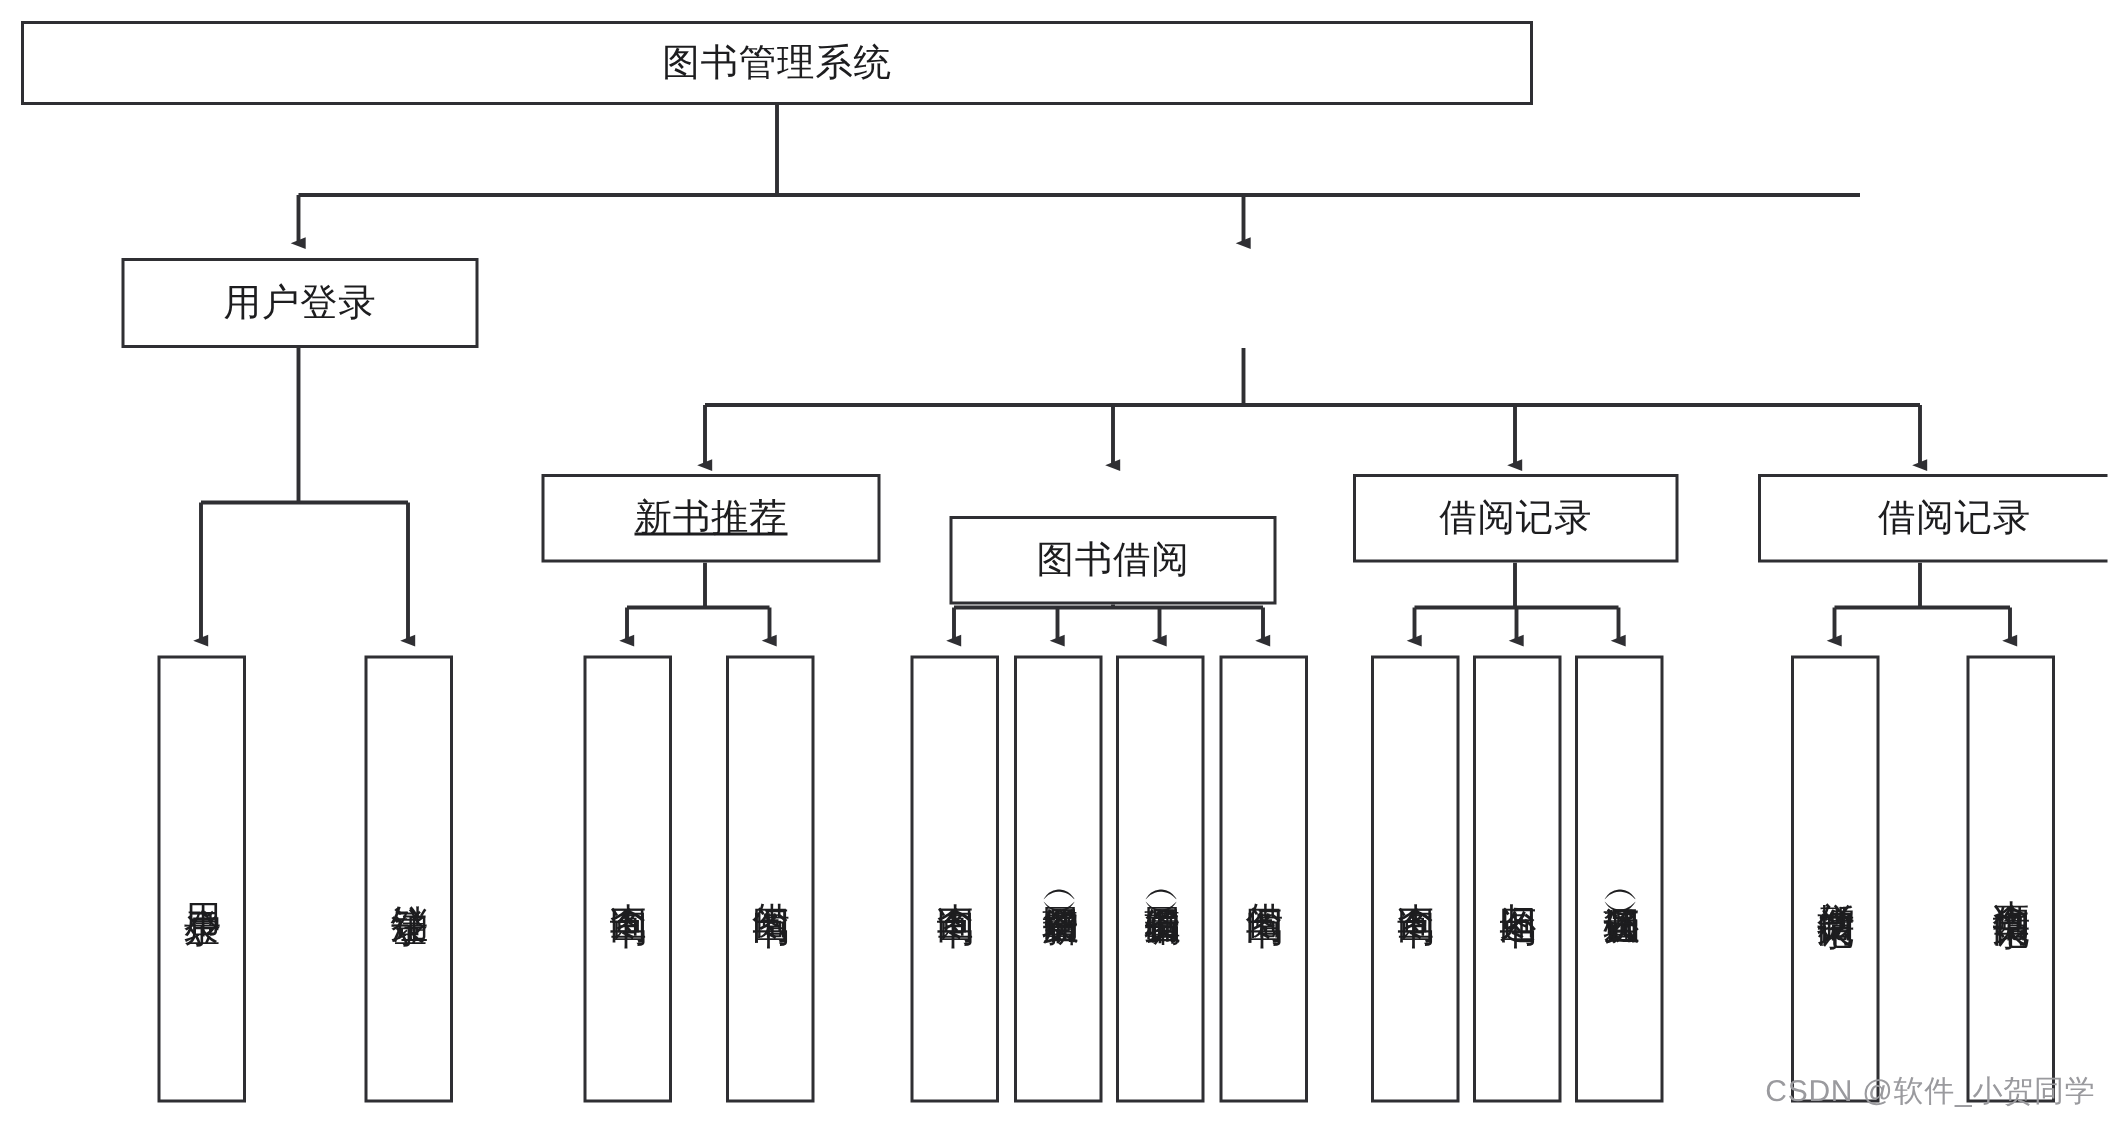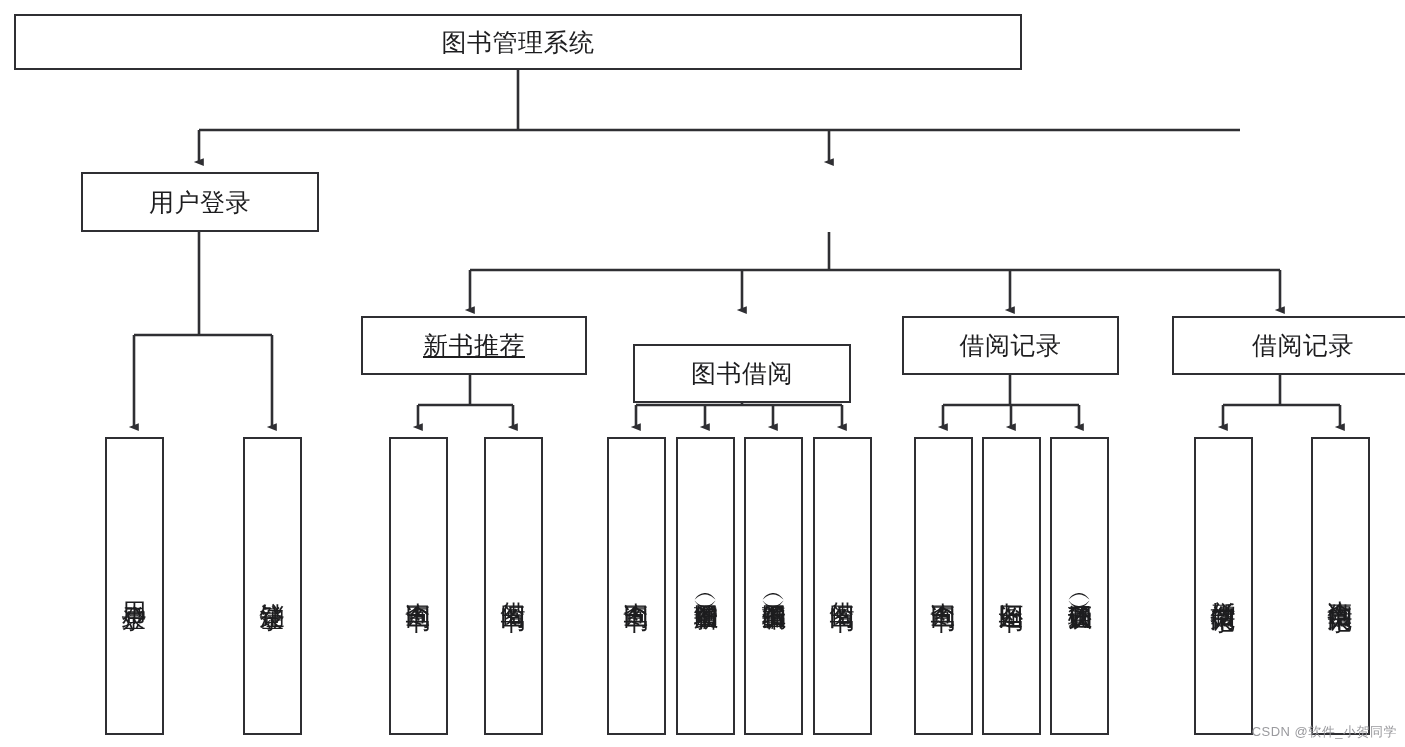--- a/index.html
+++ b/index.html
@@ -63,21 +63,21 @@
     white-space: nowrap;
   }
   .node.vert.tight .lbl {
     font-size: 24px;
     letter-spacing: 0px;
   }
   #watermark {
     position: absolute;
     right: 8px;
     bottom: 6px;
-    font-size: 13px;
+    font-size: 20px;
     color: #9a9a9e;
     letter-spacing: 0.5px;
     z-index: 5;
     white-space: nowrap;
   }
 </style>
 </head>
 <body>
 
 <div id="canvas">

